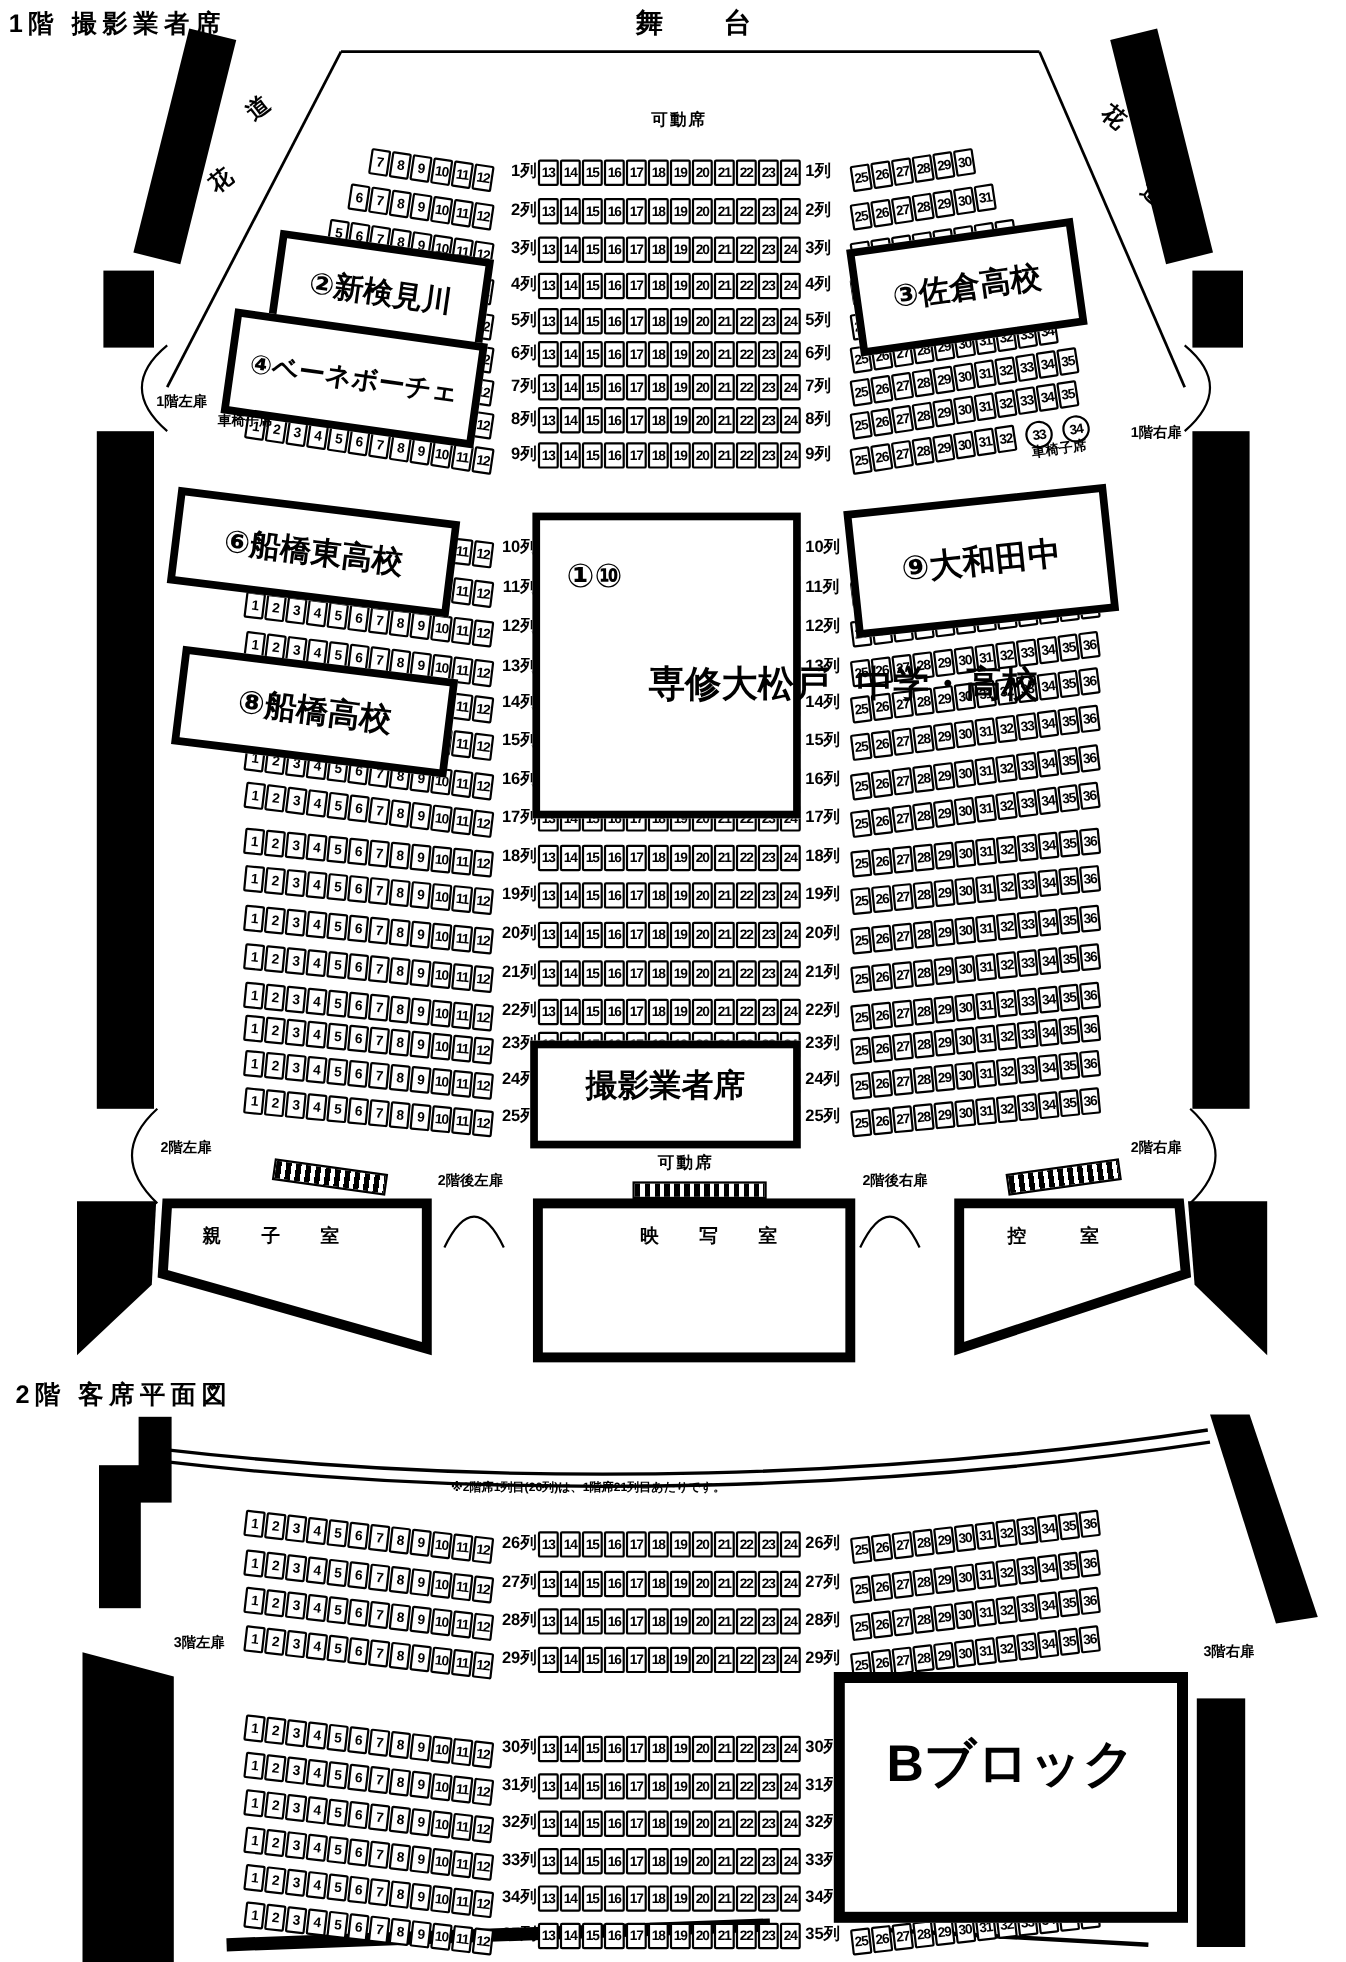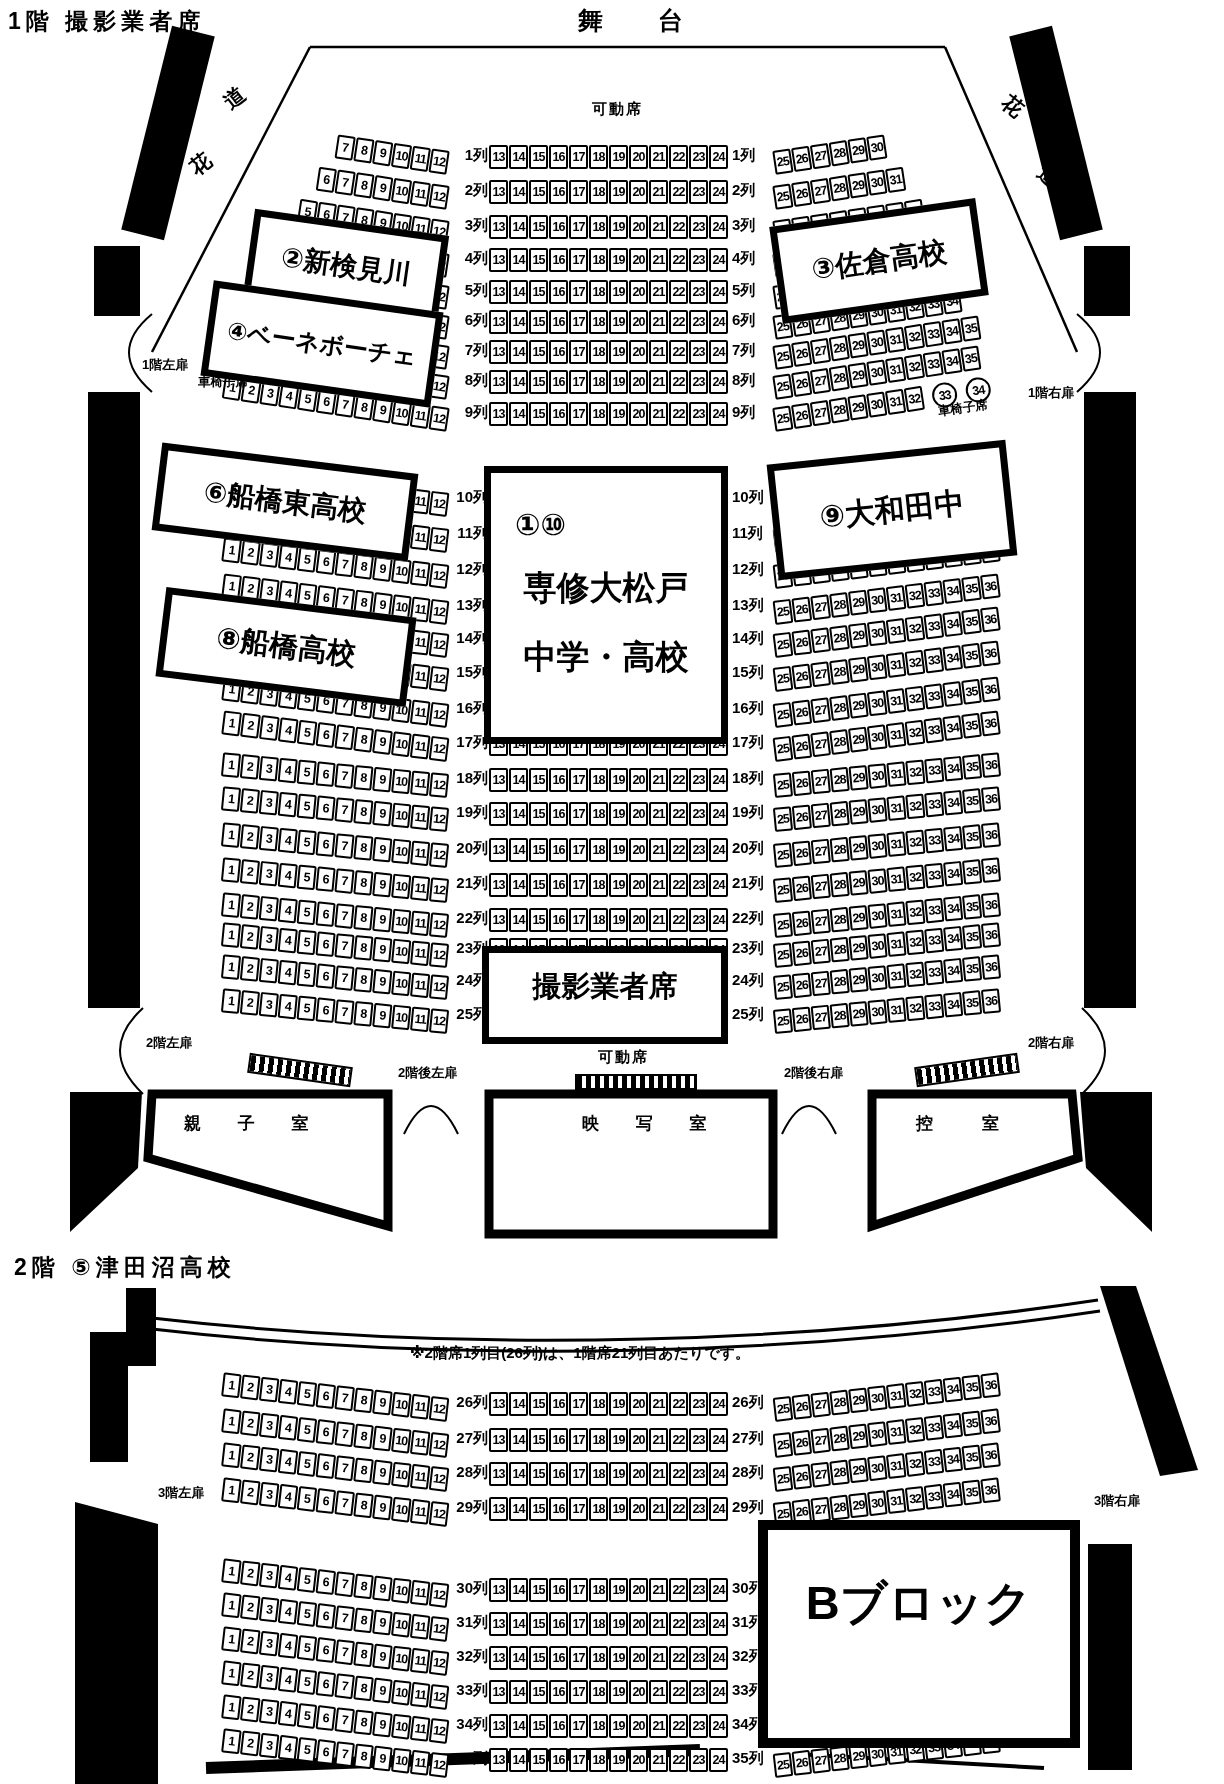--- a/index.html
+++ b/index.html
@@ -19,21 +19,21 @@
   .seat{width:18px;height:24px;border:2px solid #000;border-radius:2px;background:#fff;
         display:flex;align-items:center;justify-content:center;
         font-size:12.5px;font-weight:bold;box-sizing:border-box;letter-spacing:-1px;flex:none}
   .seat.c{width:19px}
   .seat.wc{width:25px;height:25px;border-radius:50%;margin-left:8px}
   .rowlab{position:absolute;font-size:15px;font-weight:bold;width:38px;z-index:1}
   .rowlab.lft{text-align:right}
   .ov{position:absolute;background:#fff;border:7px solid #000;box-sizing:border-box;
       display:flex;align-items:center;justify-content:center;
       font-weight:bold;z-index:3;white-space:nowrap}
-  .ov.col{flex-direction:column;align-items:center;justify-content:flex-start}
+  .ov.col{flex-direction:row;align-items:center;justify-content:flex-start}
   .room{font-size:17px;letter-spacing:16px}
   .stripe{position:absolute;z-index:2;background:repeating-linear-gradient(90deg,#000 0 5px,#fff 5px 9px);border:2px solid #000}
 </style>
 </head>
 <body>
 
 <div id="plan">
 
   <svg id="bg" width="1224" height="1784" viewBox="0 0 1224 1784">
 
@@ -65,22 +65,22 @@
     <polygon points="75,1502 158,1524 158,1784 75,1784" fill="#000"></polygon>
 
     <path d="M206,1768 L700,1750" stroke="#000" stroke-width="12" fill="none"></path>
     <path d="M795,1754 L1044,1768" stroke="#000" stroke-width="4" fill="none"></path>
   </svg>
 
   <div class="lab title" style="left:8px;top:6px">1階 撮影業者席</div>
   <div class="lab stage" style="left:578px;top:4px">舞台</div>
   <div class="lab" style="left:592px;top:100px;font-size:15px;letter-spacing:2px">可動席</div>
   <div class="lab" style="left:598px;top:1048px;font-size:15px;letter-spacing:2px">可動席</div>
-  <div class="lab title" style="left:14px;top:1252px">2階 ⑤津田沼高校</div>
-  <div class="lab" style="left:410px;top:1344px;font-size:15px">※2階席1列目(26列)は、1階席21列目あたりです。</div>
+  <div class="lab title" style="left:14px;top:1252px">2階 客席平面図</div>
+  <div class="lab" style="left:410px;top:1344px;font-size:11px">※2階席1列目(26列)は、1階席21列目あたりです。</div>
 
   <div class="bar" style="left:146px;top:28px;width:44px;height:210px;transform:rotate(14deg)"></div>
   <div class="bar" style="left:1034px;top:28px;width:44px;height:210px;transform:rotate(-14deg)"></div>
   <div id="hanamichi-chars">
       <div class="hana" style="left: 224px; top: 84px; transform: rotate(-38deg);">道</div>
       <div class="hana" style="left: 190px; top: 150px; transform: rotate(-38deg);">花</div>
       <div class="hana" style="left: 1002px; top: 92px; transform: rotate(38deg);">花</div>
       <div class="hana" style="left: 1038px; top: 162px; transform: rotate(38deg);">道</div>
     </div>
 

